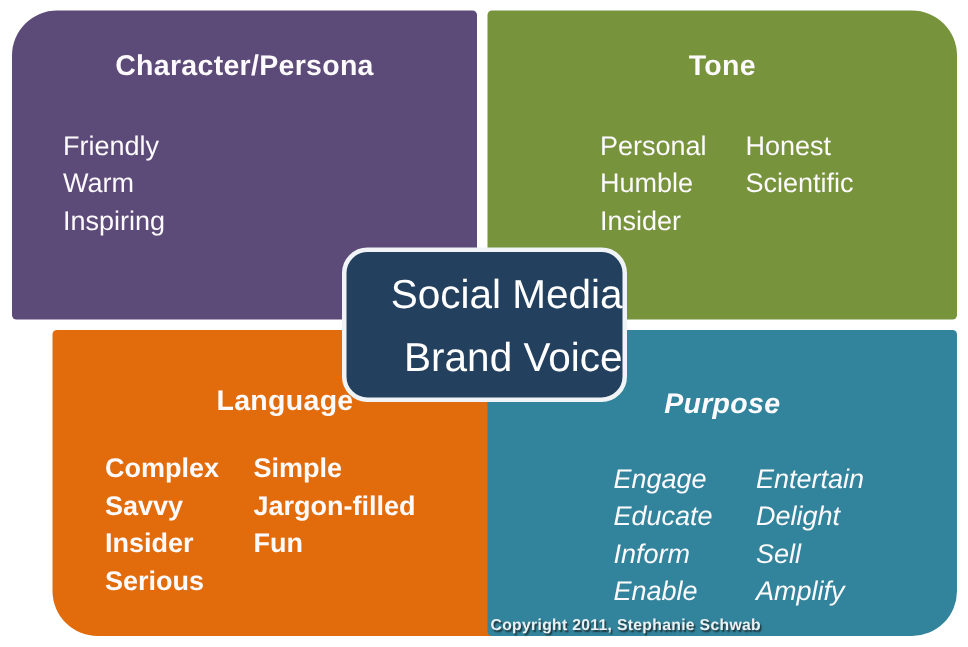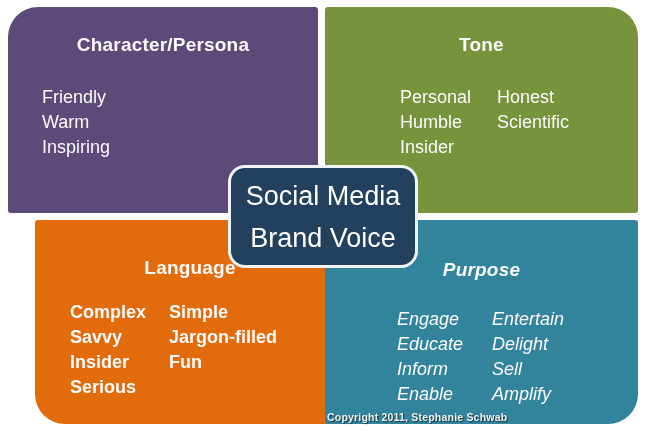--- a/index.html
+++ b/index.html
@@ -38,36 +38,36 @@
     font-size: 18px;
     line-height: 25px;
   }
   .col { display: flex; flex-direction: column; }
   #q-character .words { left: 34px; top: 78px; }
   #q-character .col1  { width: 94px; }
   #q-tone .words      { left: 75px; top: 78px; }
   #q-tone .col1       { width: 97px; }
   #q-language .words  { left: 35px; top: 80px; font-weight: bold; }
   #q-language .col1   { width: 99px; }
-  #q-purpose .words   { left: 72px; top: 87px; }
+  #q-purpose .words   { left: 84px; top: 87px; }
   #q-purpose .col1    { width: 95px; }
 
   #center-box {
     position: absolute;
     left: 228px;
     top: 165px;
     width: 190px;
     height: 103px;
     box-sizing: border-box;
     border: 3px solid #f0f4f7;
     border-radius: 17px;
     display: flex;
     flex-direction: column;
     justify-content: center;
-    align-items: center;
+    align-items: flex-end;
     color: #ffffff;
     font-size: 27px;
     line-height: 42px;
     text-align: center;
   }
 
   #copyright {
     position: absolute;
     left: 327px;
     top: 411px;

